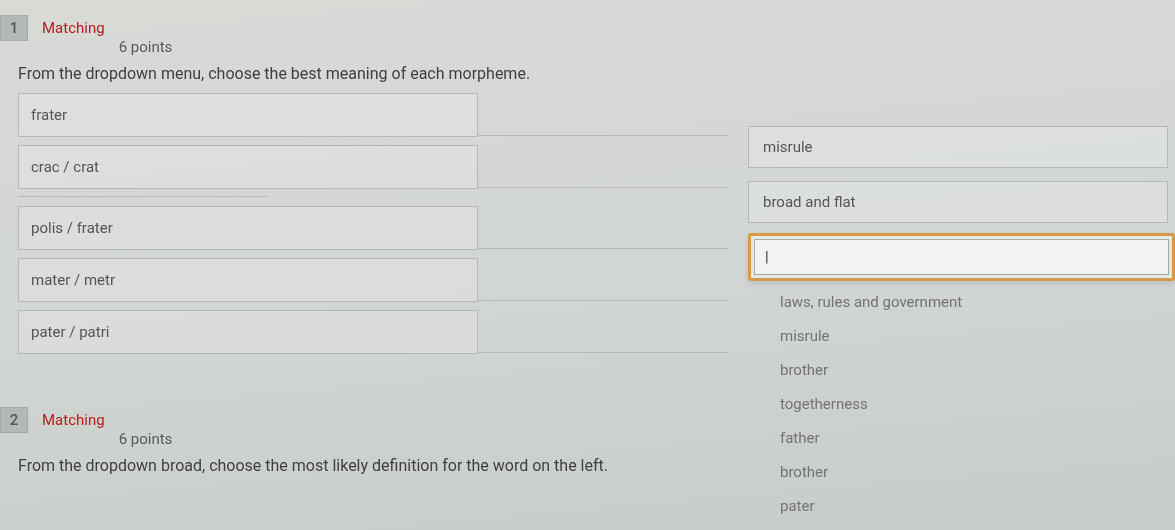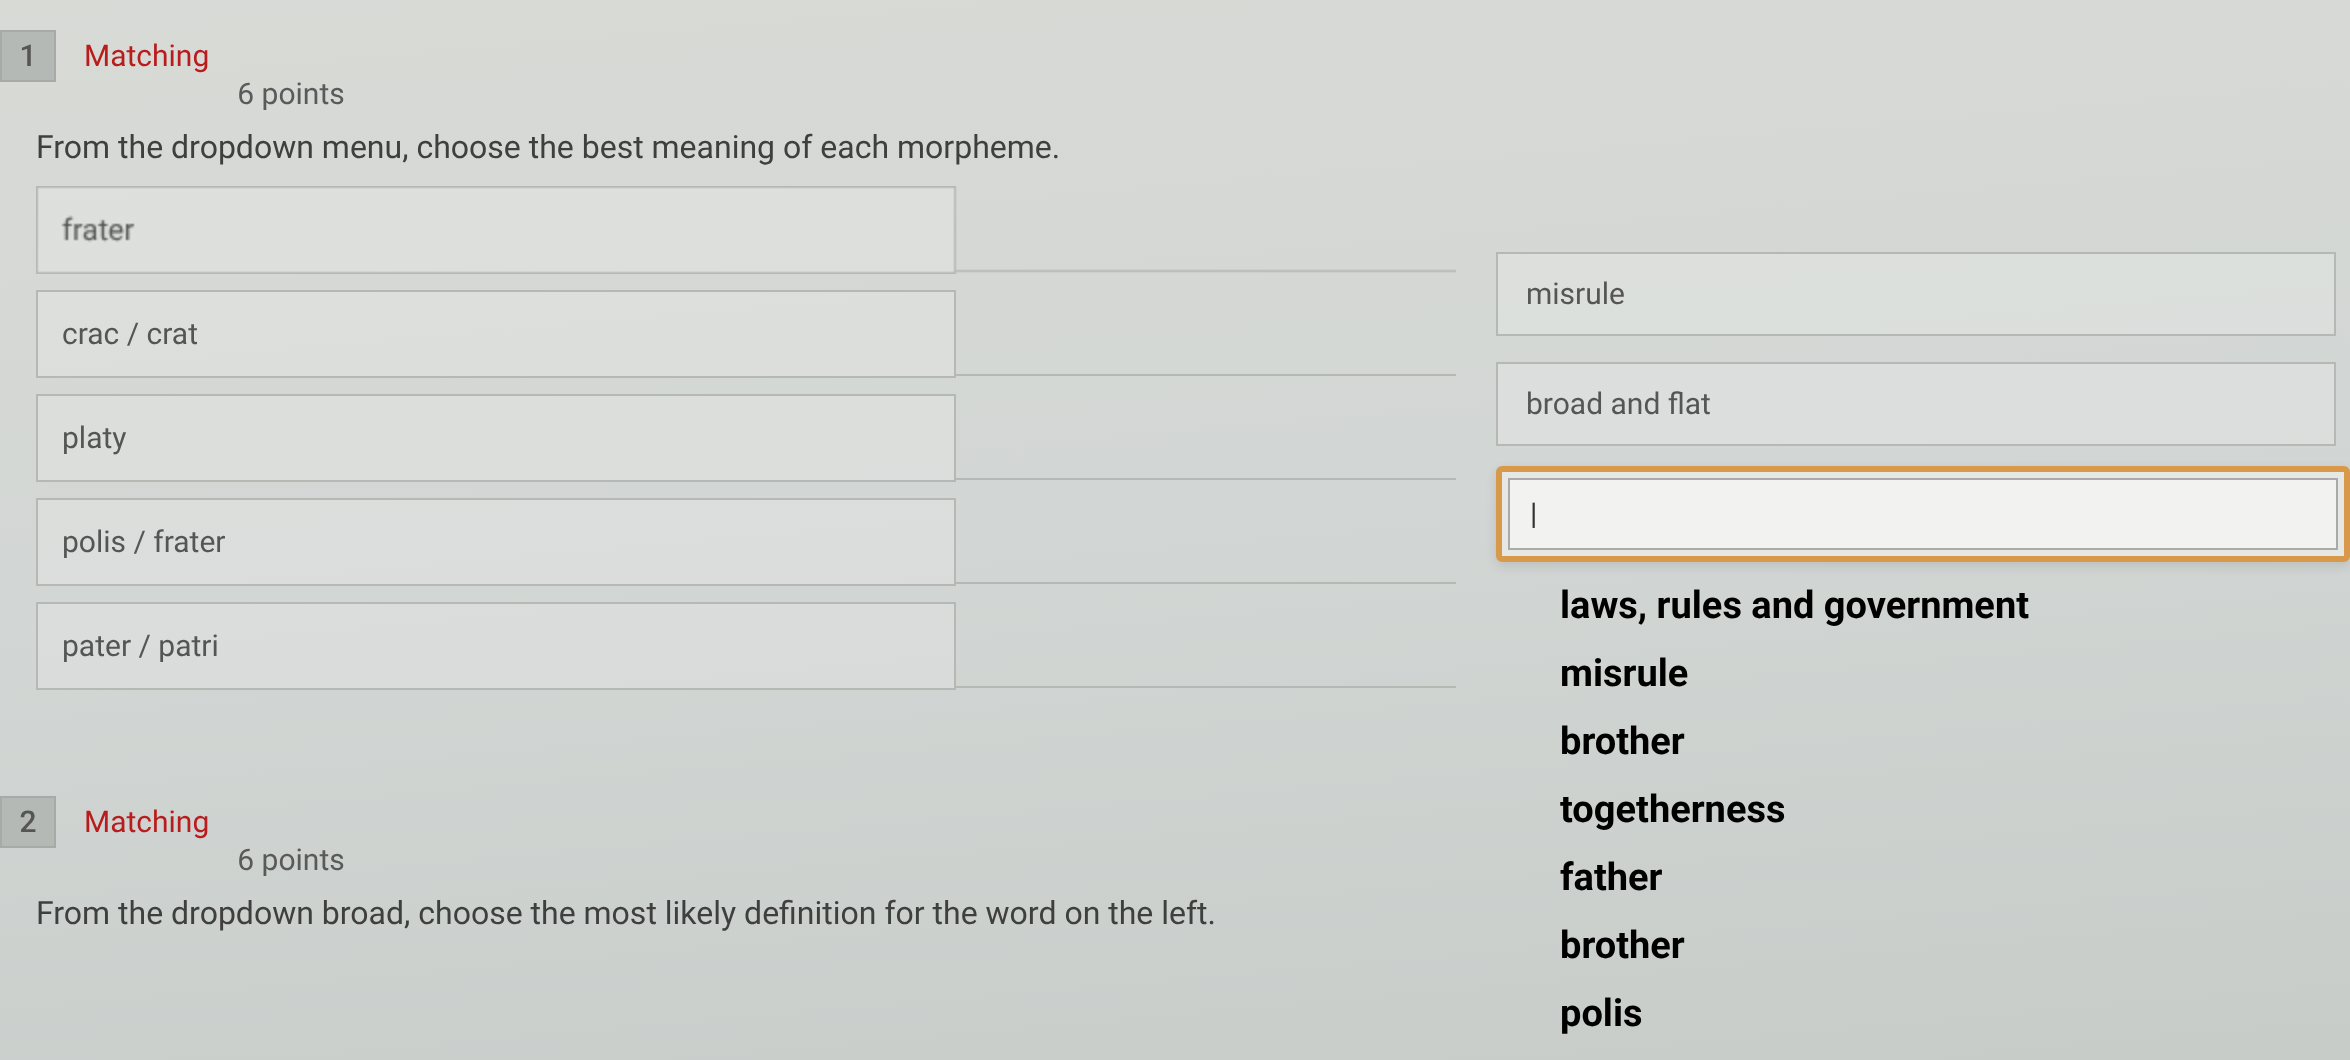--- a/index.html
+++ b/index.html
@@ -107,24 +107,23 @@
       left: 760px;
       top: 285px;
       width: 415px;
       z-index: 4;
     }
     .dropdown-item {
       height: 34px;
       display: flex;
       align-items: center;
       padding: 0 20px;
-      color: #000000;
-      font-size: 19px;
+      color: #737373;
+      font-size: 15px;
       cursor: pointer;
-      font-weight: bold;
     }
     .q2-block { margin-top: 18px; }
   </style>
 </head>
 <body>
 
 <div class="question-block">
   <div class="q-header">
     <div class="q-num">1</div>
     <span class="q-type">Matching</span>
@@ -146,51 +145,54 @@
     <div class="match-row">
       <div class="left-cell">crac / crat</div>
       <div class="line-gap"></div>
     </div>
 
     <div class="right-cell" style="top: 88px; text-align: center;">
       <span>broad and flat</span>
     </div>
 
     <div class="match-row">
-      <div class="left-cell">platy</div>
       <div class="line-gap"></div>
     </div>
 
     <div class="dropdown-active" style="top: 140px;">
       <input class="dropdown-input" type="text" value="|" style="">
       
     </div>
 
     <div class="match-row">
       <div class="left-cell">polis / frater</div>
       <div class="line-gap"></div>
     </div>
 
+    <div class="match-row">
+      <div class="left-cell">mater / metr</div>
+      <div class="line-gap"></div>
+    </div>
 
     <div class="match-row">
       <div class="left-cell">pater / patri</div>
       <div class="line-gap"></div>
     </div>
 
   </div>
 </div>
 
 <div class="dropdown-list">
   <div class="dropdown-item">laws, rules and government</div>
   <div class="dropdown-item">misrule</div>
   <div class="dropdown-item">brother</div>
   <div class="dropdown-item">togetherness</div>
   <div class="dropdown-item">father</div>
   <div class="dropdown-item">brother</div>
-  <div class="dropdown-item">polis</div>
+  <div class="dropdown-item">pater</div>
   <div class="dropdown-item">sister</div>
 </div>
 
 <div class="question-block q2-block">
   <div class="q-header">
     <div class="q-num">2</div>
     <span class="q-type">Matching</span>
     <span class="q-points">6 points</span>
   </div>
   <div class="q-prompt">From the dropdown broad, choose the most likely definition for the word on the left.</div>

